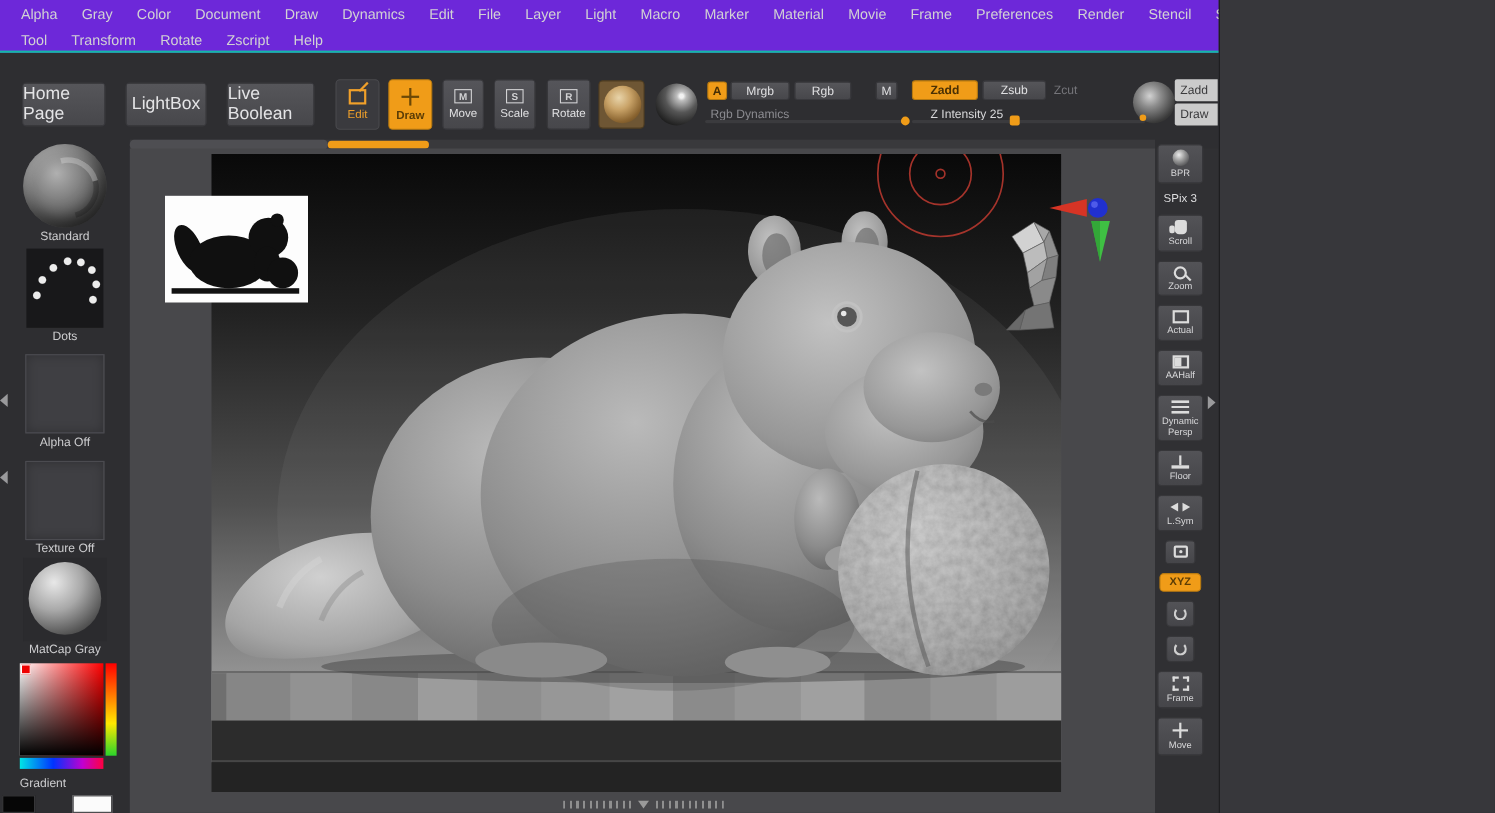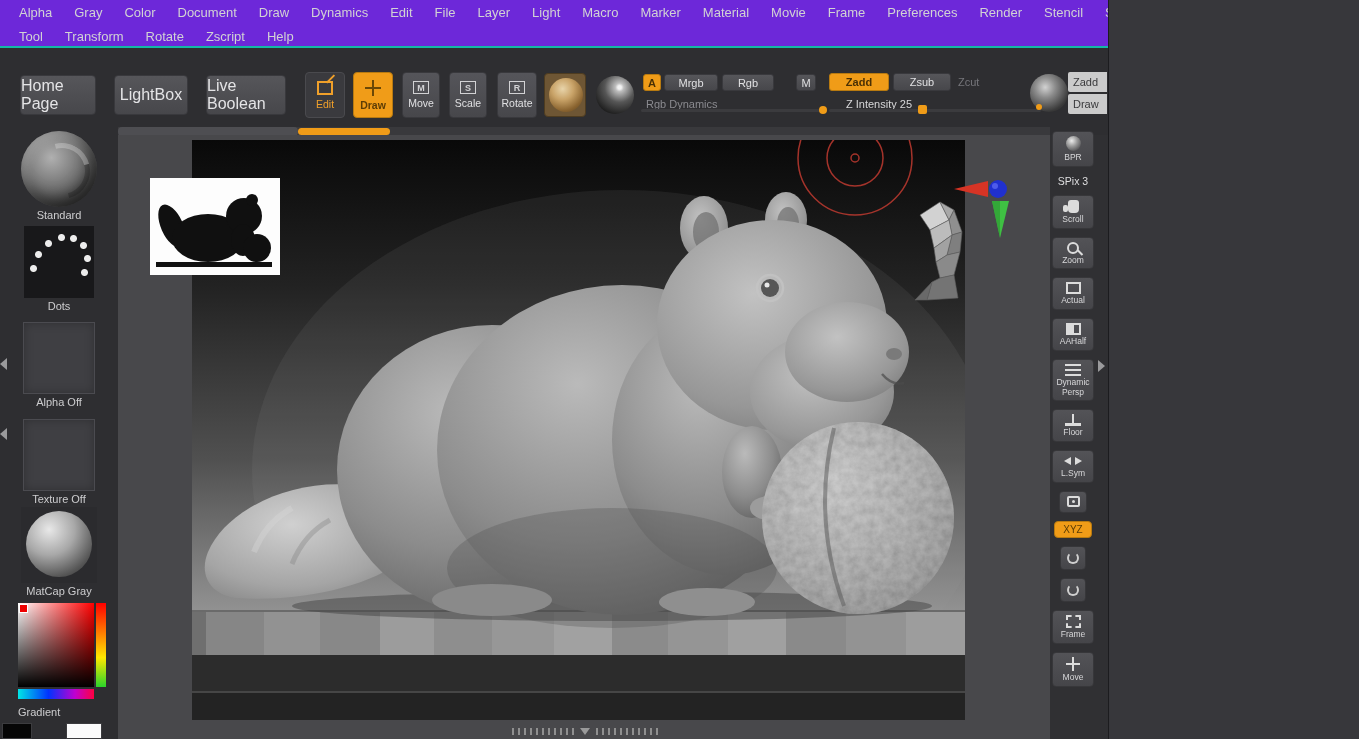--- a/index.html
+++ b/index.html
@@ -92,21 +92,21 @@
 
 
 .rt-list{position:absolute;left:1050px;top:131px;width:46px;display:flex;flex-direction:column;align-items:center;gap:8px}
 .rt-item{width:42px;background:linear-gradient(#535357,#454549);border:1px solid #37373a;border-radius:4px;
   text-align:center;padding:3px 0 3px;cursor:default}
 .rt-label{font-size:8.5px;color:#d8d8da;line-height:1.15;display:block}
 .rt-icon{display:block;margin:1px auto 2px;width:16px;height:14px;position:relative}
 .k-text{background:none;border:none;padding:0}
 .k-text .rt-label{font-size:10.5px;color:#dedee0}
 .k-xyz{background:#f09c18;border-color:#b87a10;width:38px;padding:2px 0}
-.k-xyz .rt-label{color:#5c3d05;font-weight:normal;font-size:10px}
+.k-xyz .rt-label{color:#5c3d05;font-weight:bold;font-size:10px}
 .k-small{width:28px}
 .k-tiny{width:26px;padding:4px 0 3px}
 .k-bpr-icon{width:15px;height:15px;border-radius:50%;background:radial-gradient(circle at 38% 32%,#ececec,#9a9a9a 40%,#47474a 85%)}
 .k-hand-icon{width:11px;height:13px;background:#dcdcdc;border-radius:3px 3px 4px 4px}
 .k-hand-icon::after{content:"";position:absolute;left:-5px;bottom:1px;width:5px;height:7px;background:#dcdcdc;border-radius:2px}
 .k-magnifier-icon{width:12px;height:12px;border:2px solid #dcdcdc;border-radius:50%}
 .k-magnifier-icon::after{content:"";position:absolute;right:-4px;bottom:-4px;width:2px;height:7px;background:#dcdcdc;transform:rotate(-45deg)}
 .k-actual-icon{width:15px;height:12px;border:2px solid #dcdcdc}
 .k-half-icon{width:15px;height:12px;border:2px solid #dcdcdc}
 .k-half-icon::after{content:"";position:absolute;left:0;top:0;width:6px;height:8px;background:#dcdcdc}

